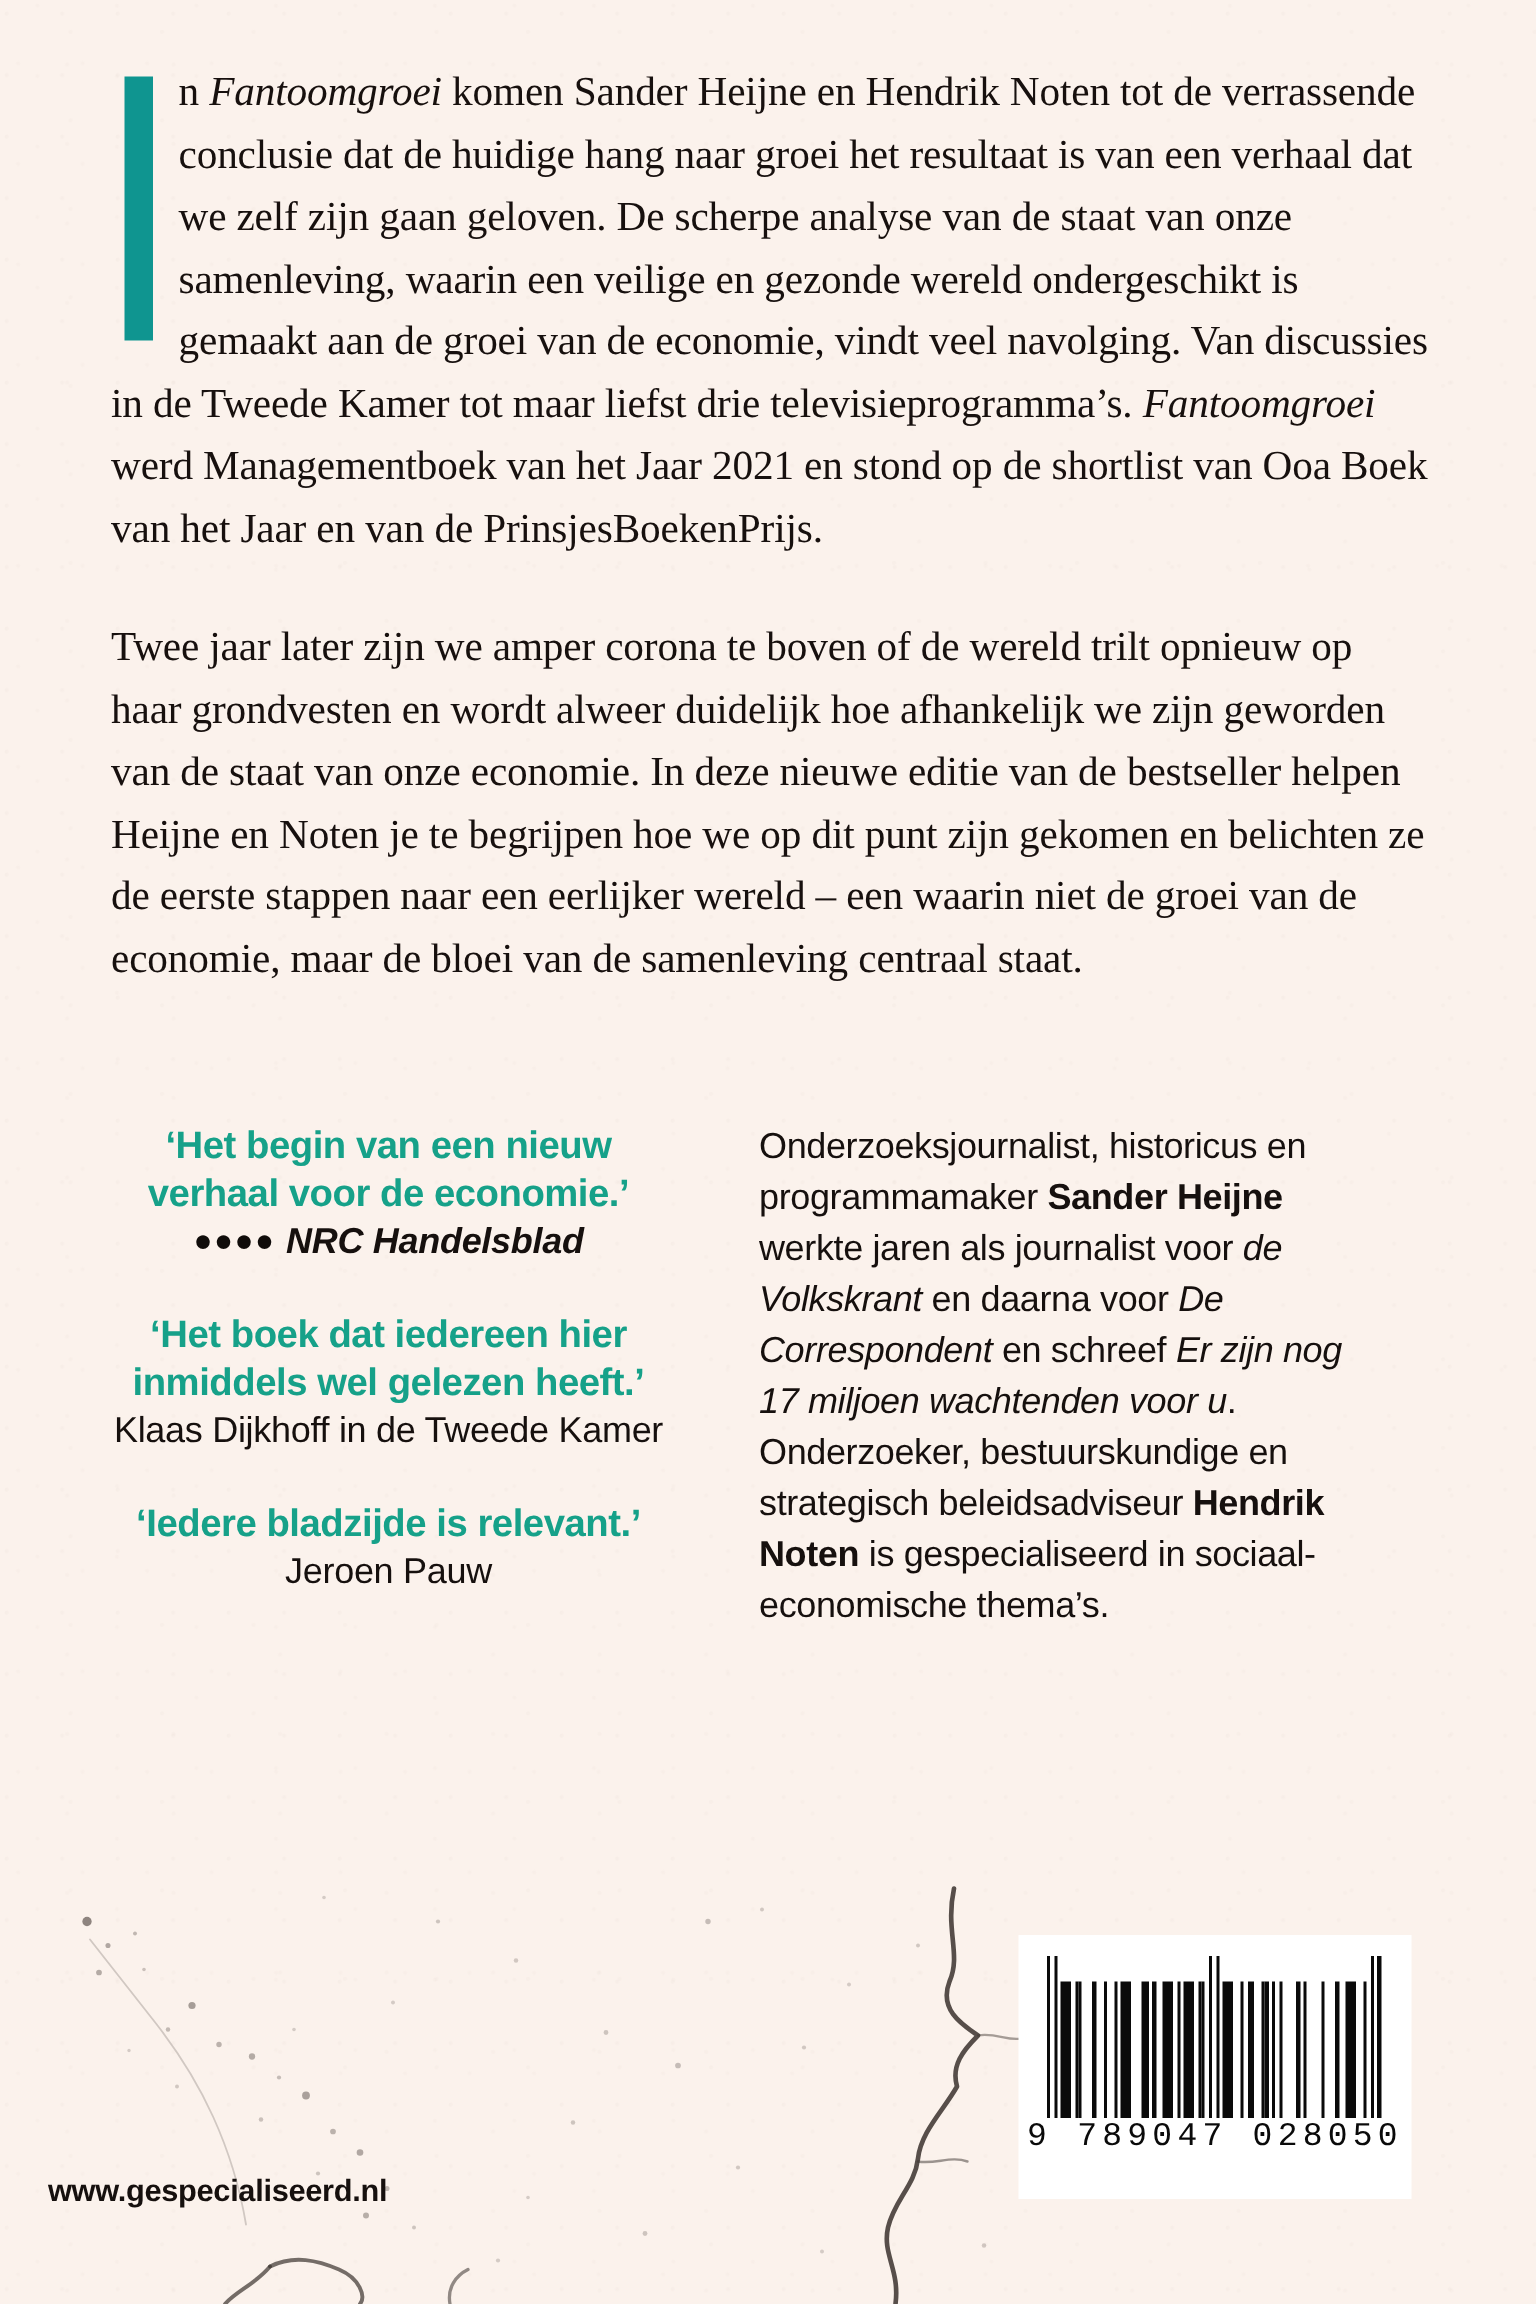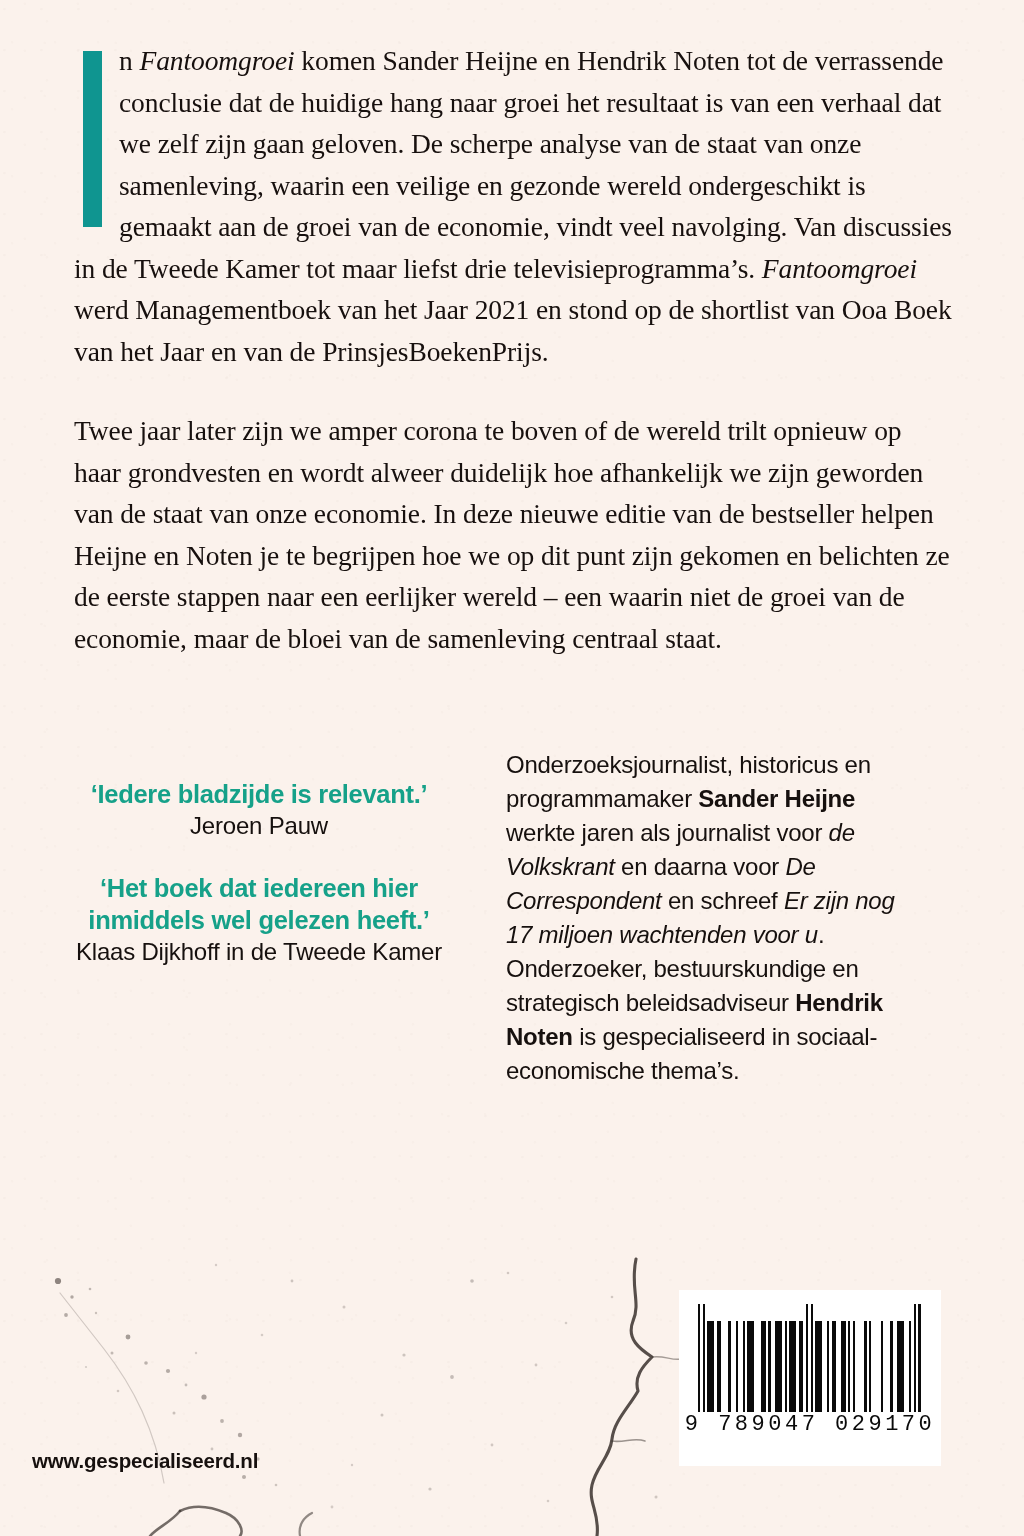--- a/index.html
+++ b/index.html
@@ -257,29 +257,31 @@
     </p>
 
     <p class="para">Twee jaar later zijn we amper corona te boven of de wereld trilt opnieuw op haar grondvesten en wordt alweer duidelijk hoe afhankelijk we zijn geworden van de staat van onze economie. In deze nieuwe editie van de bestseller helpen Heijne en Noten je te begrijpen hoe we op dit punt zijn gekomen en belichten ze de eerste stappen naar een eerlijker wereld – een waarin niet de groei van de economie, maar de bloei van de samenleving centraal staat.</p>
 
   </section>
 
   <div id="lower">
 
     <div id="quotes">
         <div class="quote-block">
+          <div class="quote-text">‘Het begin van een nieuw verhaal voor de economie.’</div>
+          <div class="quote-source bi"><span class="dots">●●●●</span><span>NRC Handelsblad</span></div>
+        </div>
+        <div class="quote-block">
+          <div class="quote-text">‘Het boek dat iedereen hier inmiddels wel gelezen heeft.’</div>
+          <div class="quote-source plain"><span>Klaas Dijkhoff in de Tweede Kamer</span></div>
         </div>
         <div class="quote-block">
           <div class="quote-text">‘Iedere bladzijde is relevant.’</div>
           <div class="quote-source plain"><span>Jeroen Pauw</span></div>
         </div>
-        <div class="quote-block">
-          <div class="quote-text">‘Het boek dat iedereen hier inmiddels wel gelezen heeft.’</div>
-          <div class="quote-source plain"><span>Klaas Dijkhoff in de Tweede Kamer</span></div>
-        </div>
       </div>
 
     <div id="bio">
       <p class="bio-para" id="bio1slot"><span>Onderzoeksjournalist, historicus en programmamaker </span><span style="font-weight: bold;">Sander Heijne</span><span> werkte jaren als journalist voor </span><span style="font-style: italic;">de Volkskrant</span><span> en daarna voor </span><span style="font-style: italic;">De Correspondent</span><span> en schreef </span><span style="font-style: italic;">Er zijn nog 17 miljoen wachtenden voor u</span><span>.</span></p>
       <p class="bio-para" id="bio2slot"><span>Onderzoeker, bestuurskundige en strategisch beleidsadviseur </span><span style="font-weight: bold;">Hendrik Noten</span><span> is gespecialiseerd in sociaal-economische thema’s.</span></p>
     </div>
 
   </div>
 
   <div id="barcode-box">
@@ -373,18 +375,18 @@
         <i style="width: 2.35789px; background: rgb(10, 10, 10); height: 86%;"></i>
         <i style="width: 2.35789px; background: rgb(10, 10, 10); height: 86%;"></i>
         <i style="width: 2.35789px; background: transparent; height: 86%;"></i>
         <i style="width: 2.35789px; background: transparent; height: 86%;"></i>
         <i style="width: 2.35789px; background: rgb(10, 10, 10); height: 86%;"></i>
         <i style="width: 2.35789px; background: transparent; height: 86%;"></i>
         <i style="width: 2.35789px; background: rgb(10, 10, 10); height: 100%;"></i>
         <i style="width: 2.35789px; background: transparent; height: 100%;"></i>
         <i style="width: 2.35789px; background: rgb(10, 10, 10); height: 100%;"></i>
       </div>
-    <div id="isbn-digits">9 789047 029170</div>
+    <div id="isbn-digits">9 789047 028050</div>
   </div>
 
   <div id="website">www.gespecialiseerd.nl</div>
 
 </div>
 
 </body></html>

